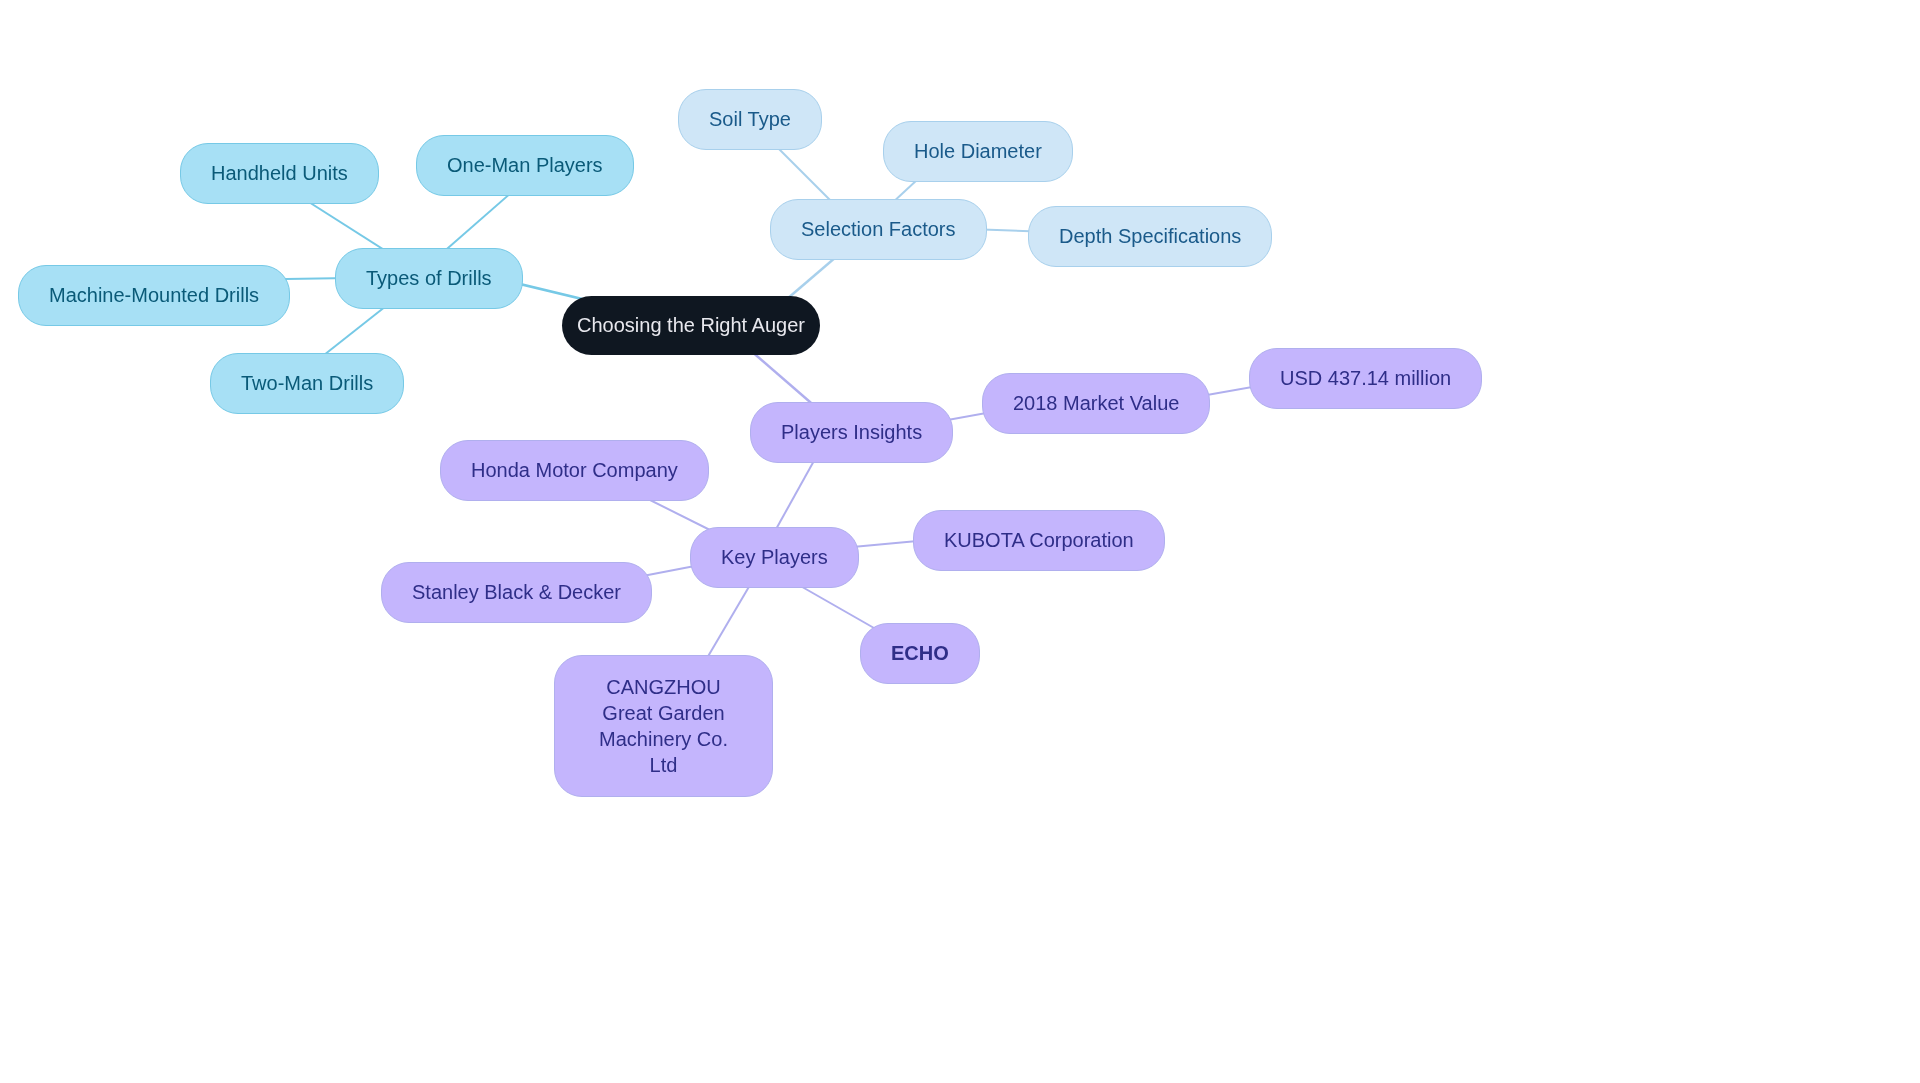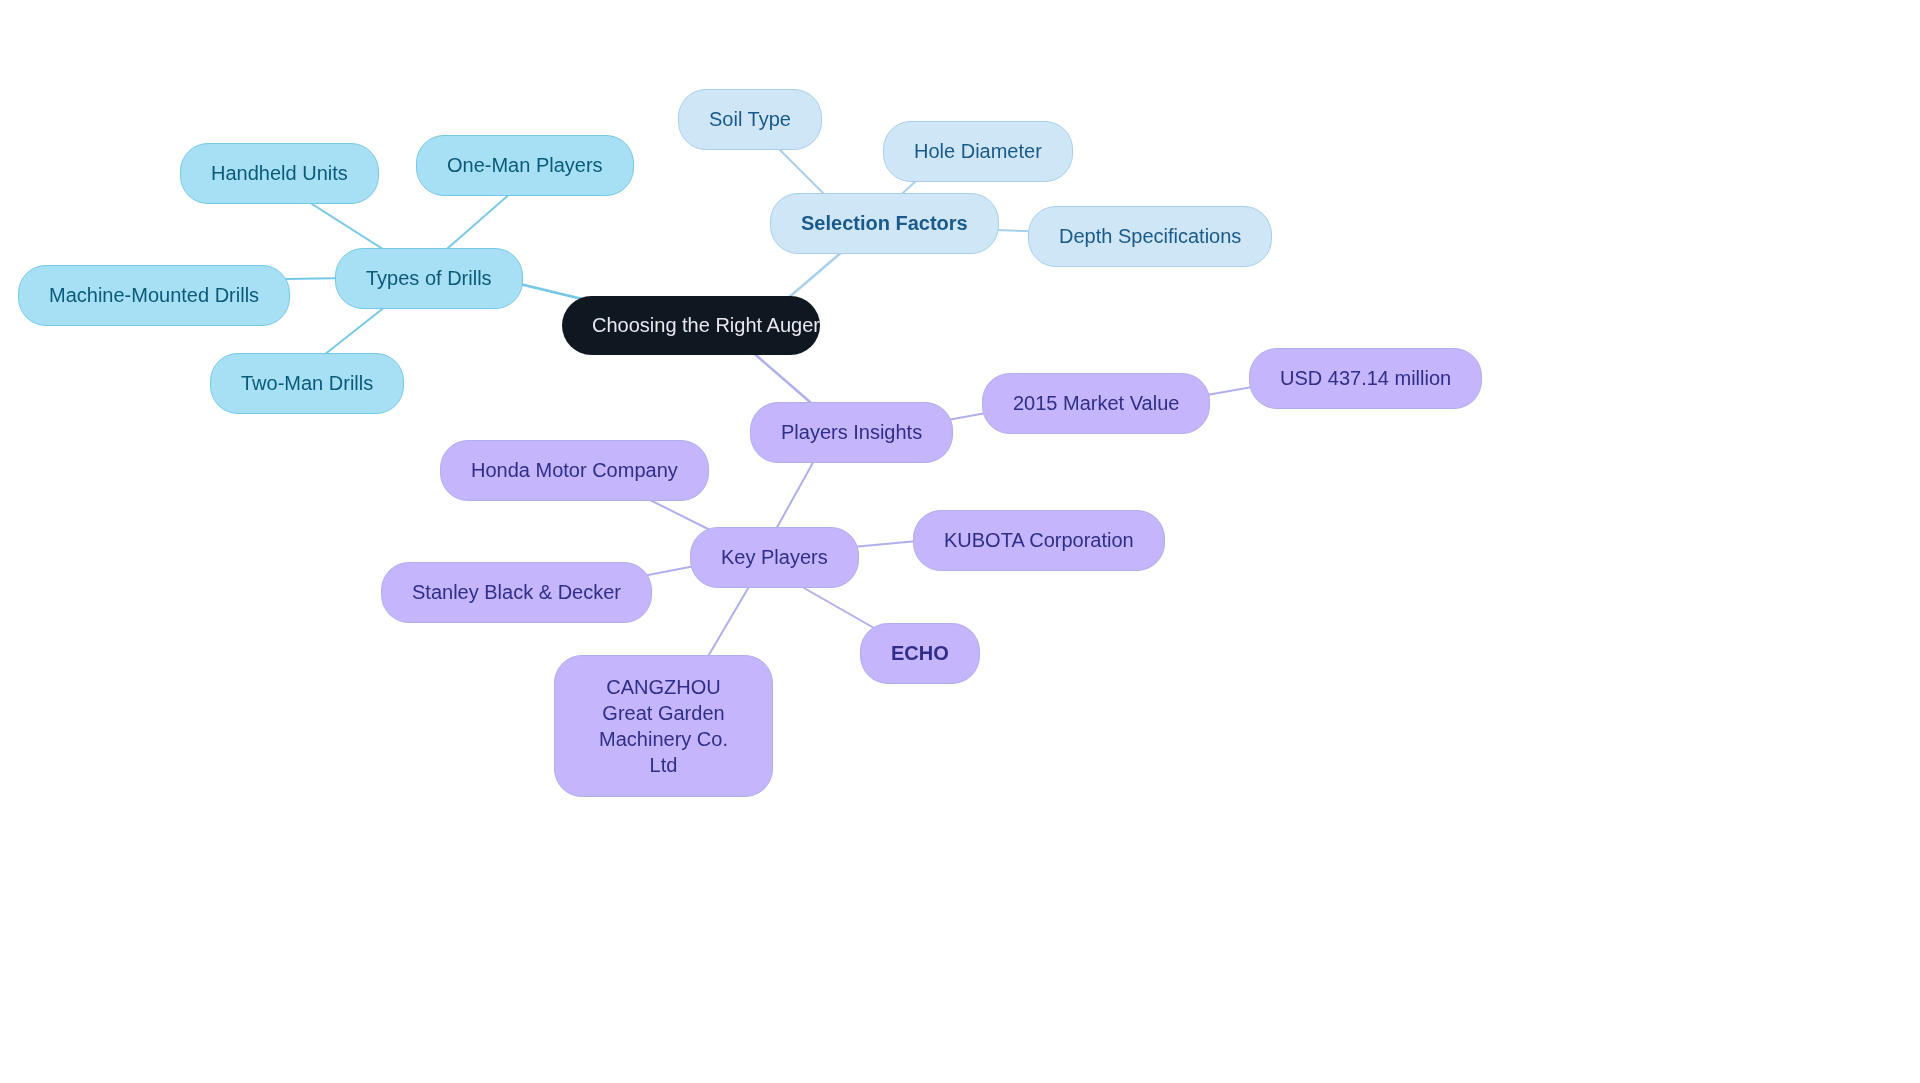--- a/index.html
+++ b/index.html
@@ -12,21 +12,21 @@
     overflow: hidden;
   }
   .node {
     position: absolute;
     padding: 18px 30px;
     border-radius: 28px;
     font-size: 20px;
     text-align: center;
     display: flex;
     align-items: center;
-    justify-content: flex-start;
+    justify-content: center;
     white-space: nowrap;
   }
   .node.multiline { white-space: normal; line-height: 1.3; }
   .root {
     background: #0f1721;
     color: #e8e8ee;
     border-radius: 30px;
   }
   .cyan {
     background: #a7e0f5;
@@ -107,38 +107,38 @@
 <div class="node cyan" style="left:416px; top:135px;">
   <span>One-Man Players</span>
 </div>
 <div class="node cyan" style="left:18px; top:265px;">
   <span>Machine-Mounted Drills</span>
 </div>
 <div class="node cyan" style="left:210px; top:353px;">
   <span>Two-Man Drills</span>
 </div>
 
-<div class="node blue" style="left:770px; top:193px;font-weight:bold;">
+<div class="node blue" style="left:770px; top:199px;">
   <span>Selection Factors</span>
 </div>
 <div class="node blue" style="left:678px; top:89px;">
   <span>Soil Type</span>
 </div>
 <div class="node blue" style="left:883px; top:101px;margin-top:20px;">
   <span>Hole Diameter</span>
 </div>
 <div class="node blue" style="left:1028px; top:206px;">
   <span>Depth Specifications</span>
 </div>
 
 <div class="node violet" style="left:750px; top:402px;">
   <span>Players Insights</span>
 </div>
 <div class="node violet" style="left:982px; top:373px;">
-  <span>2015 Market Value</span>
+  <span>2018 Market Value</span>
 </div>
 <div class="node violet" style="left:1249px; top:348px;">
   <span>USD 437.14 million</span>
 </div>
 
 <div class="node violet" style="left:690px; top:527px;">
   <span>Key Players</span>
 </div>
 <div class="node violet" style="left:440px; top:440px;">
   <span>Honda Motor Company</span>

